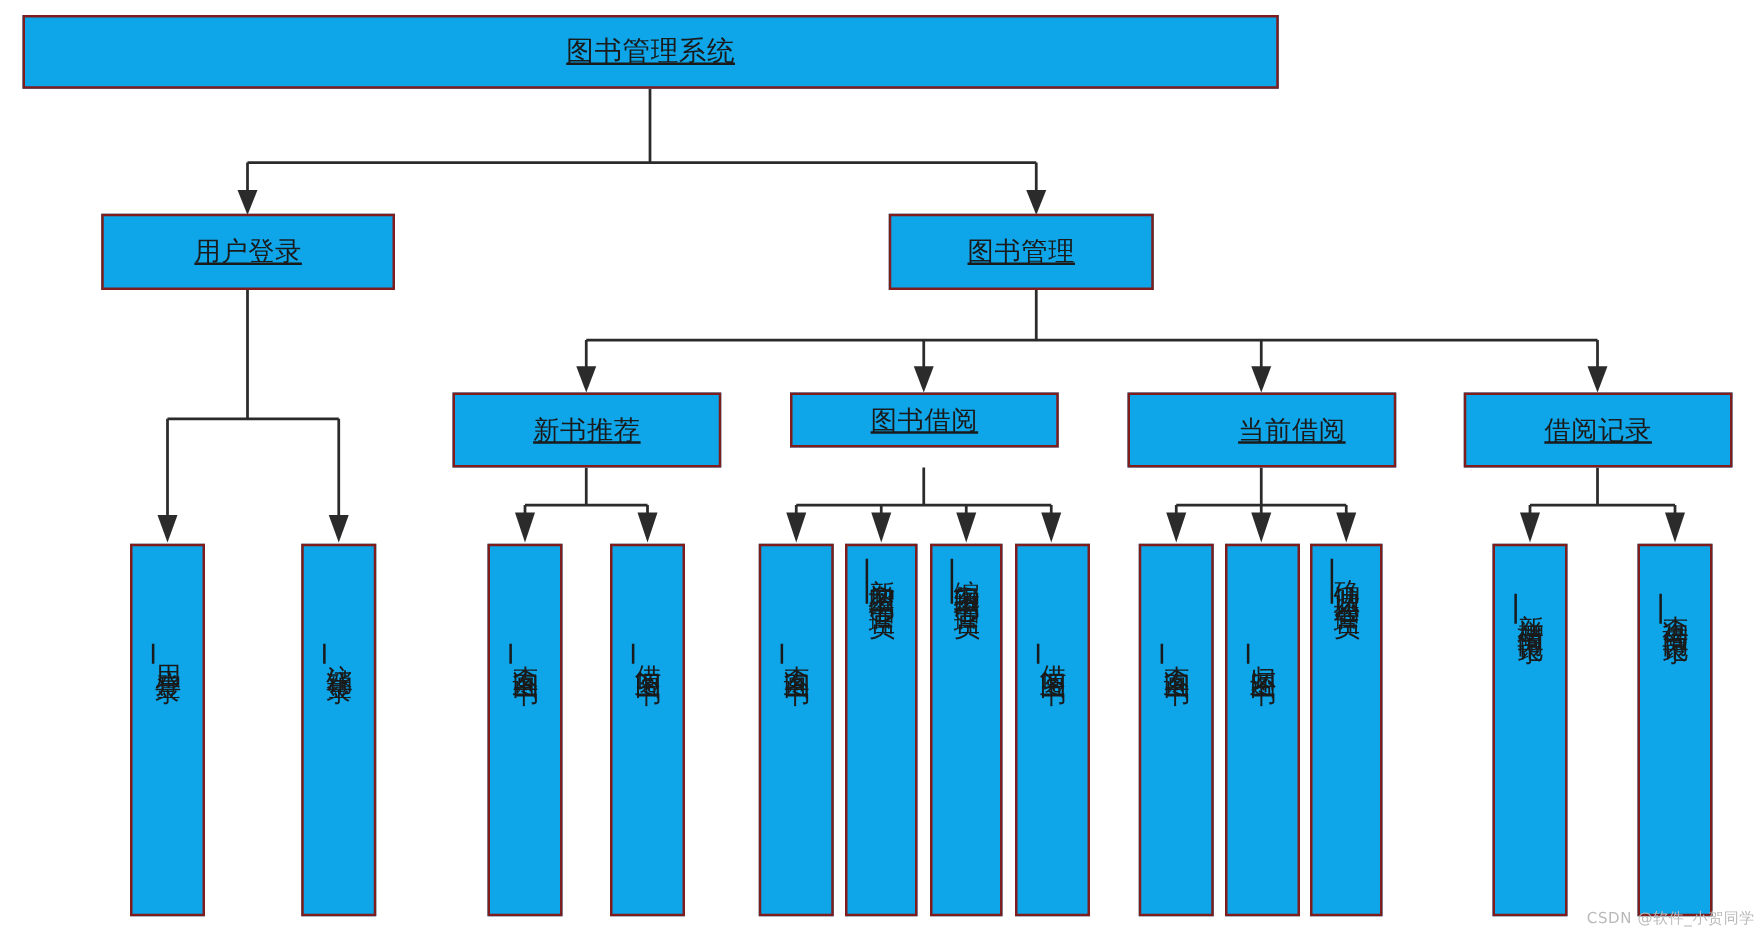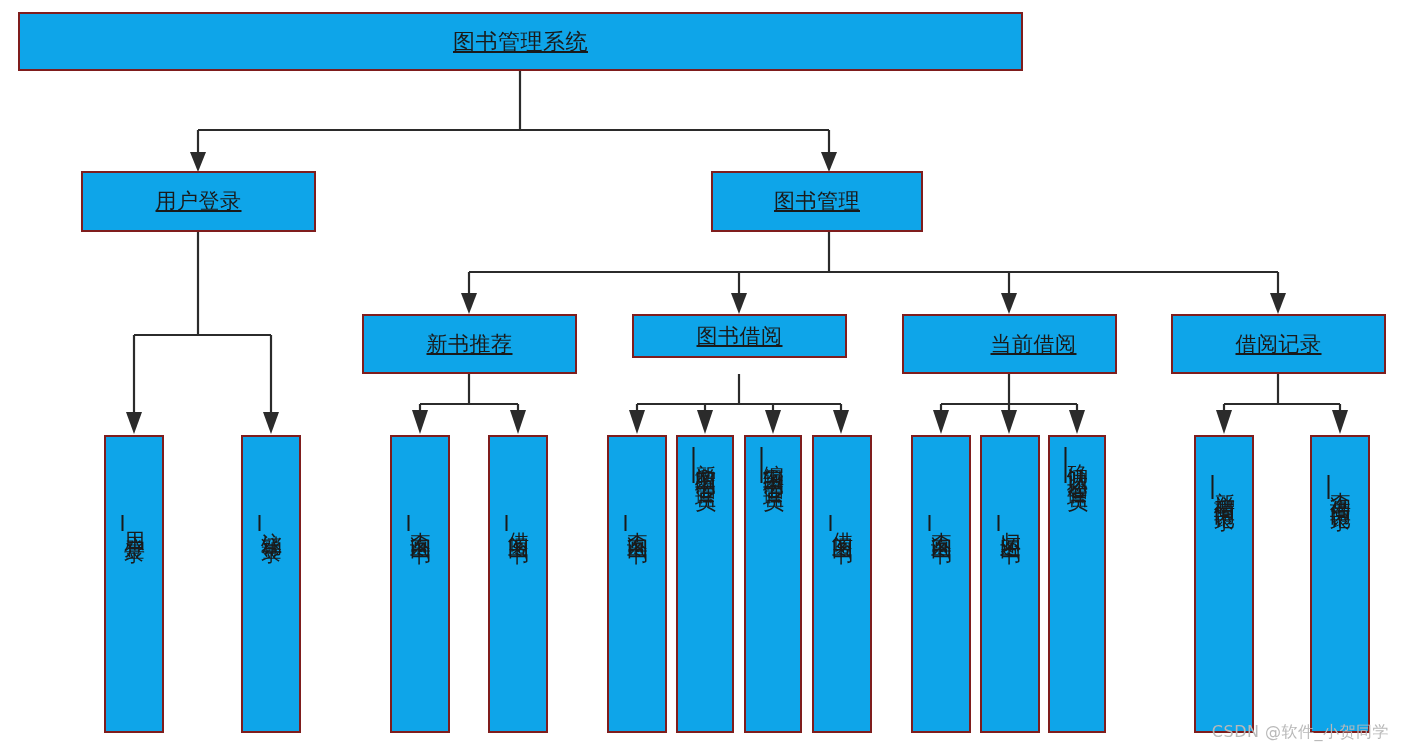--- a/index.html
+++ b/index.html
@@ -53,23 +53,23 @@
     line-height:1;
     white-space:nowrap;
   }
   
   #wires{position:absolute;left:0;top:0;width:1405px;height:747px;pointer-events:none;}
   #wires line,#wires path{stroke:#2b2b2b;stroke-width:2.2;fill:none;}
   #wires polygon{fill:#2b2b2b;}
   
   .watermark{
     position:absolute;
-    right:16px;
+    right:1px;
     bottom:4px;
-    font-size:16px;
+    font-size:12px;
     color:#b9b9b9;
     letter-spacing:.5px;
     white-space:nowrap;
     user-select:none;
   }
 </style>
 </head>
 <body>
 
 <div id="canvas">

